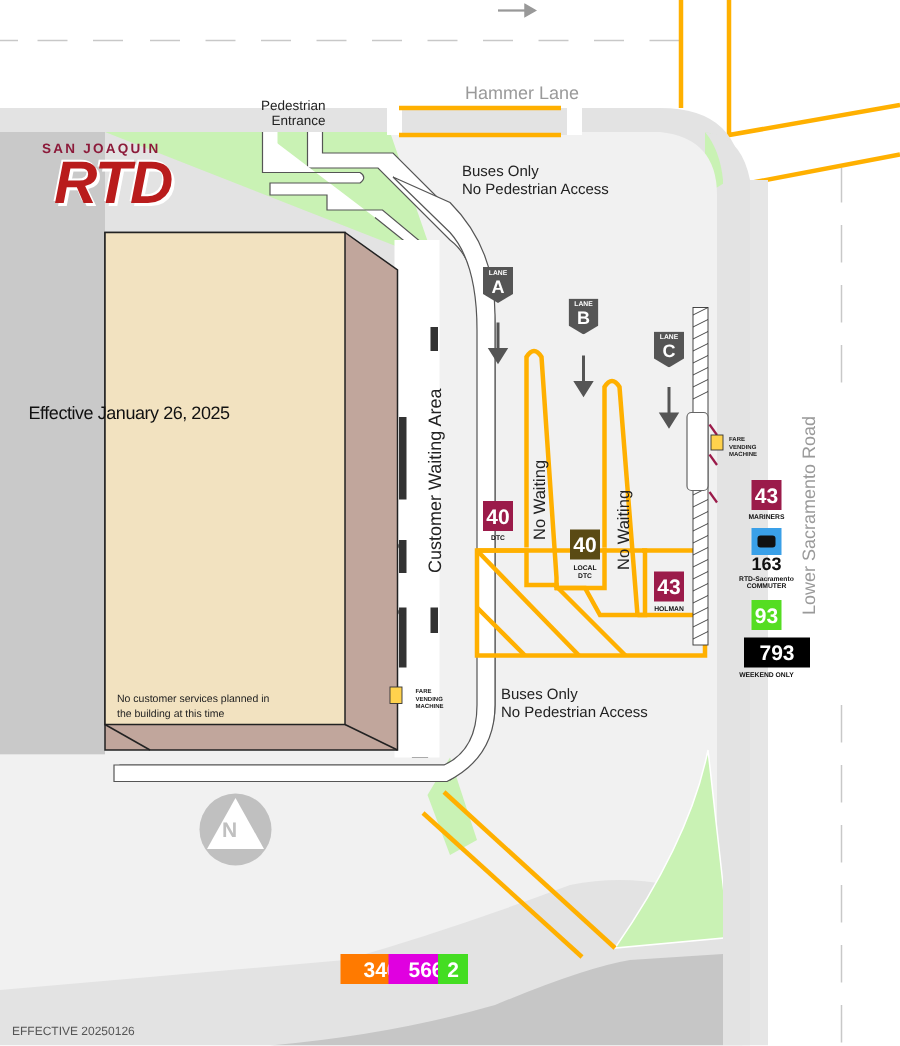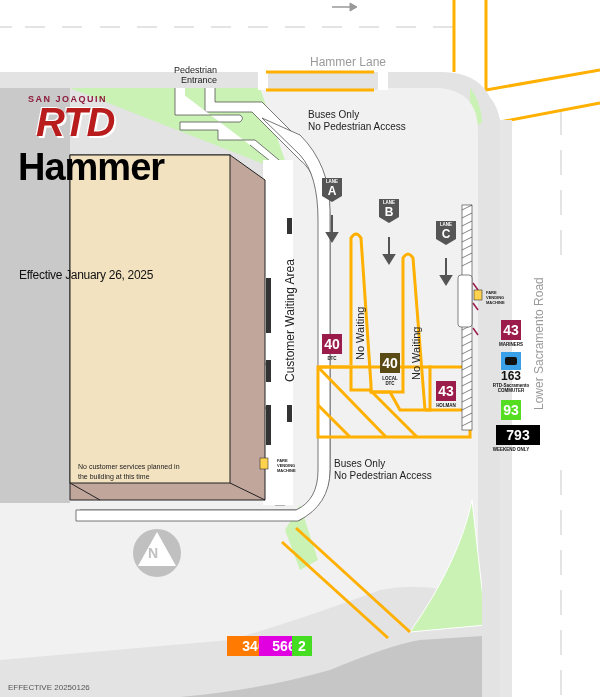--- a/index.html
+++ b/index.html
@@ -175,21 +175,20 @@
 
   <g>
     <circle cx="157" cy="553" r="24" fill="#c0c0c0"></circle>
     <polygon points="157,532 176,566 138,566" fill="#fff"></polygon>
   </g>
 </svg>
 
 <div class="logo-top">SAN JOAQUIN</div>
 <div class="logo-rtd">RTD</div>
 <div class="title">
-  <div>Hammer</div>
 </div>
 <div class="effective">Effective January 26, 2025</div>
 
 <div class="gray-lbl" style="left:310px;top:41px;margin-top:14px;">Hammer Lane</div>
 <div class="gray-lbl vtext" style="left:532px;top:410px;">Lower Sacramento Road</div>
 
 <div class="lbl" style="left:167px;top:65px;font-size:9px;line-height:10px;text-align:right;">
   <div>Pedestrian</div>
   <div style="padding-left:14px">Entrance</div>
 </div>

